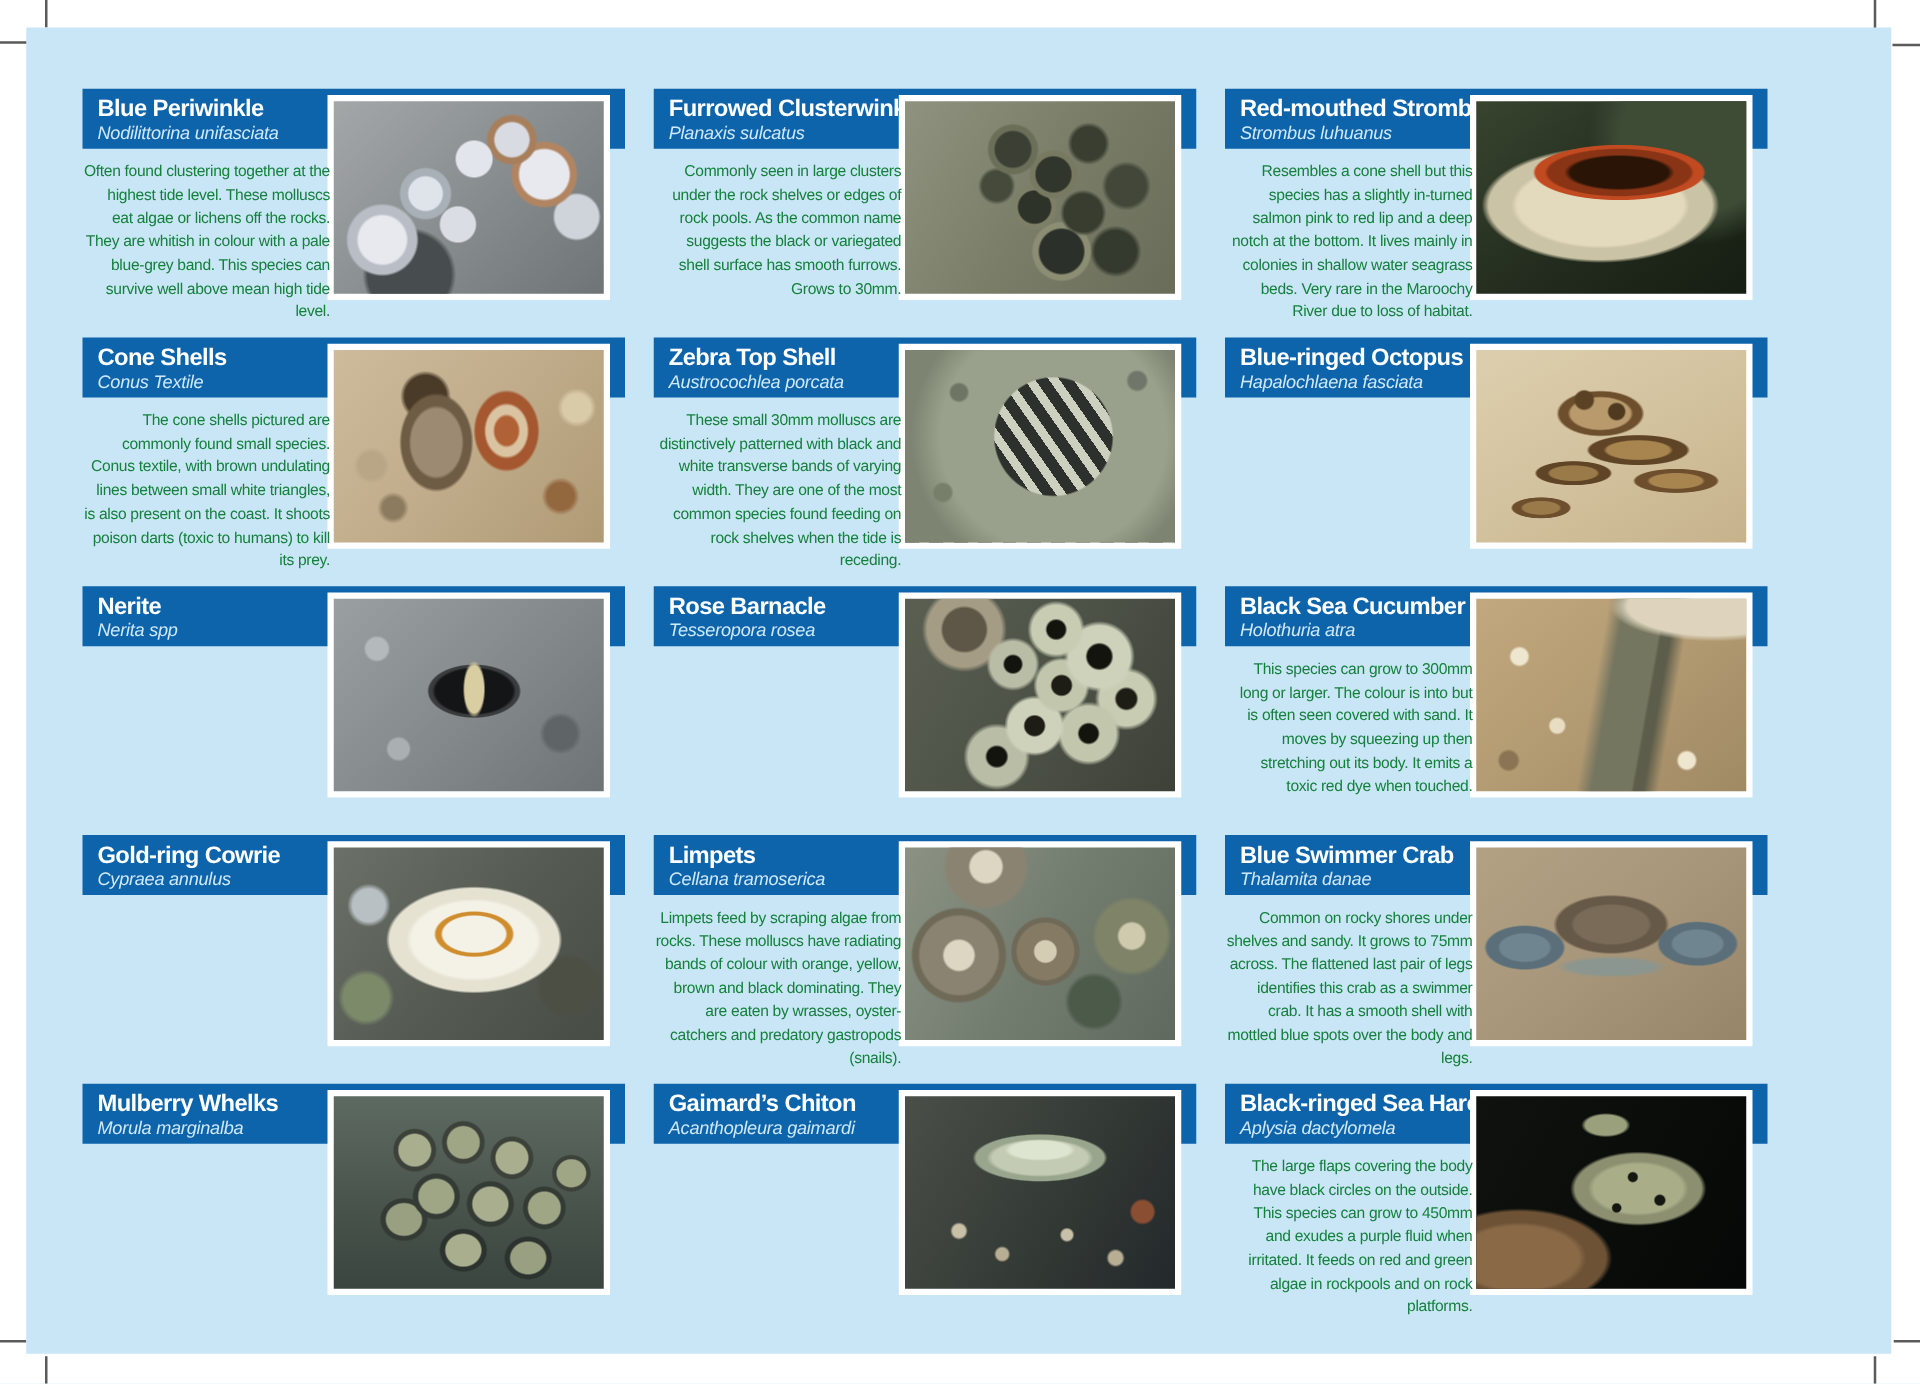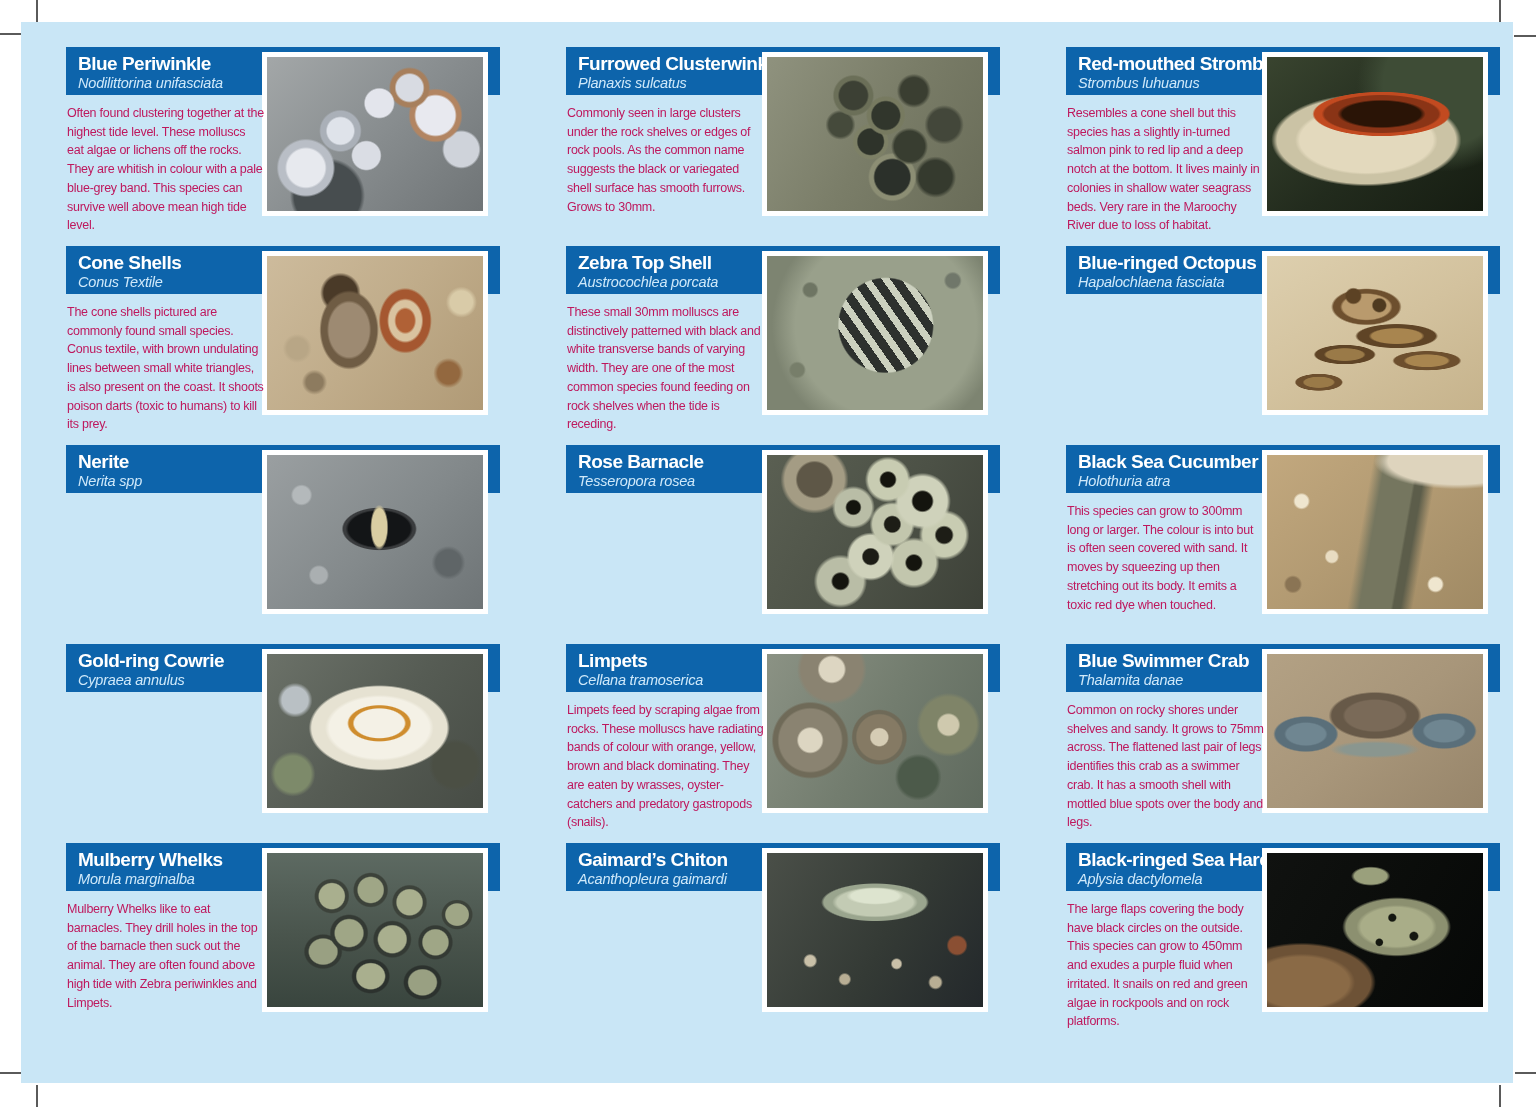--- a/index.html
+++ b/index.html
@@ -9,24 +9,24 @@
     font-family:"Liberation Sans", sans-serif;
     overflow:hidden;
     position:relative;
   }
   .page {
     position:absolute; left:21px; top:22px;
     width:1492px; height:1061px;
     background:#c9e6f6;
   }
   .grid {
-    position:absolute; left:45px; top:25px;
+    position:absolute; left:45px; top:49px;
     display:grid;
     grid-template-columns:repeat(3,434px);
-    column-gap:66px;
+    column-gap:23px;
     grid-auto-rows:199px;
   }
   .cell { position:relative; }
   .bar {
     position:absolute; left:0; top:0;
     width:434px; height:48px;
     background:#0d64ab;
     padding:6px 0 0 12px;
     box-sizing:border-box;
   }
@@ -41,21 +41,21 @@
   .photo {
     position:absolute; left:196px; top:5px;
     width:226px; height:164px; margin:0;
     background:#ffffff; padding:5px; box-sizing:border-box;
   }
   .photo-img { width:100%; height:100%; }
   .desc {
     position:absolute; left:1px; top:57px;
     width:197px; margin:0;
     font-size:12.5px; line-height:18.7px;
-    color:#be185d; letter-spacing:-0.25px;
+    color:#15803d; letter-spacing:-0.25px;text-align:right;
   }
   
   .mark { position:absolute; background:#5a5a5a; }
   .mv { width:1.5px; }
   .mh { height:1.5px; }
 
   
   .ph-periwinkle { background:
     radial-gradient(circle at 18% 72%, #e7e9ee 0 9%, #b9bec6 10% 13%, transparent 14%),
     radial-gradient(circle at 34% 48%, #dfe3ea 0 8%, #aab0b8 9% 12%, transparent 13%),
@@ -327,37 +327,36 @@
   </section>
 
   <section class="cell">
     <header class="bar">
       <h2 class="common">Mulberry Whelks</h2>
       <p class="sci">Morula marginalba</p>
     </header>
     <figure class="photo">
       <div class="photo-img ph-mulberry" title="Cluster of checkered mulberry whelk shells"></div>
     </figure>
-    <p class="desc">Mulberry Whelks like to eat barnacles. They drill holes in the top of the barnacle then suck out the animal. They are often found above high tide with Zebra periwinkles and Limpets.</p>
   </section>
 
   <section class="cell">
     <header class="bar">
       <h2 class="common">Gaimard’s Chiton</h2>
       <p class="sci">Acanthopleura gaimardi</p>
     </header>
     <figure class="photo">
       <div class="photo-img ph-chiton" title="Pale green segmented chiton on dark pebbly rock"></div>
     </figure>
   </section>
 
   <section class="cell">
     <header class="bar">
       <h2 class="common">Black-ringed Sea Hare</h2>
       <p class="sci">Aplysia dactylomela</p>
     </header>
     <figure class="photo">
       <div class="photo-img ph-seahare" title="Mottled sea hare with black rings against dark water"></div>
     </figure>
-    <p class="desc">The large flaps covering the body have black circles on the outside. This species can grow to 450mm and exudes a purple fluid when irritated. It snails on red and green algae in rockpools and on rock platforms.</p>
+    <p class="desc">The large flaps covering the body have black circles on the outside. This species can grow to 450mm and exudes a purple fluid when irritated. It feeds on red and green algae in rockpools and on rock platforms.</p>
   </section>
 </div>
 </main>
 
 </body></html>

